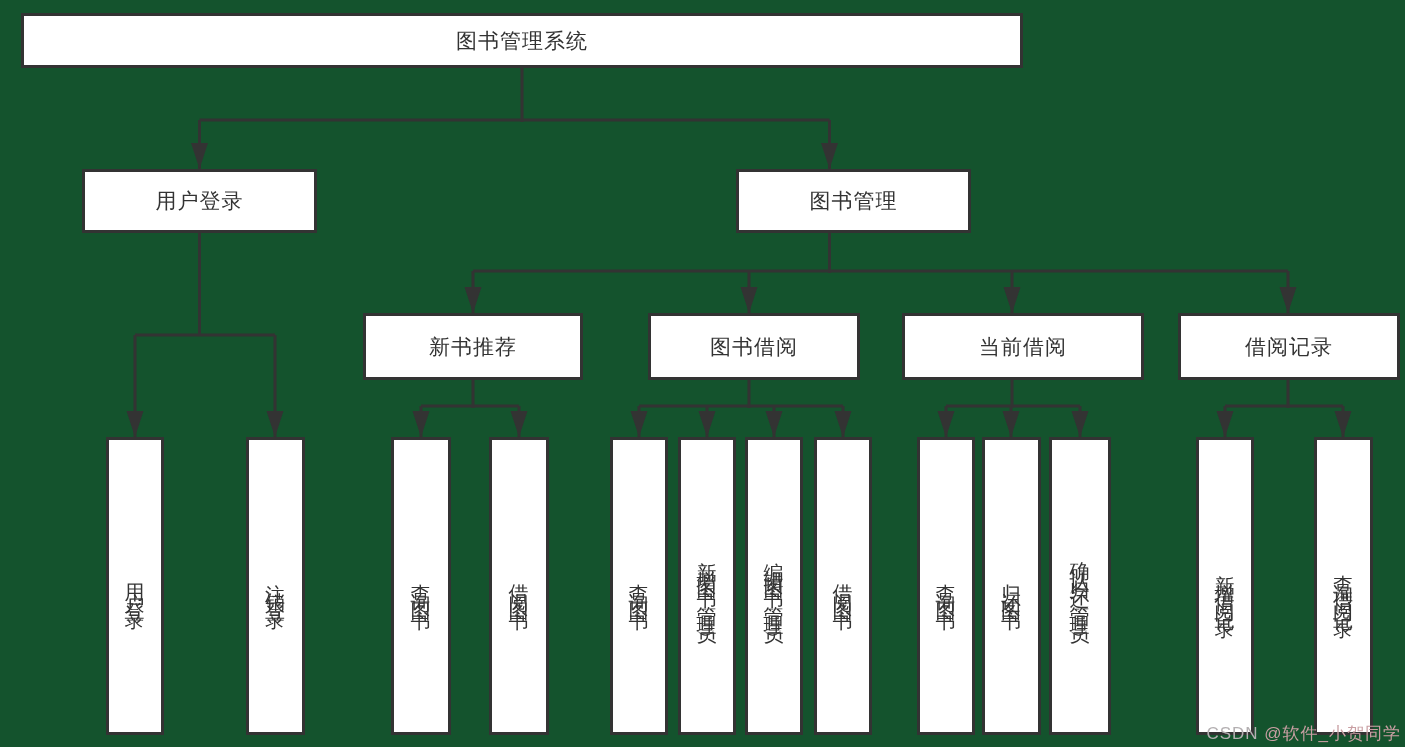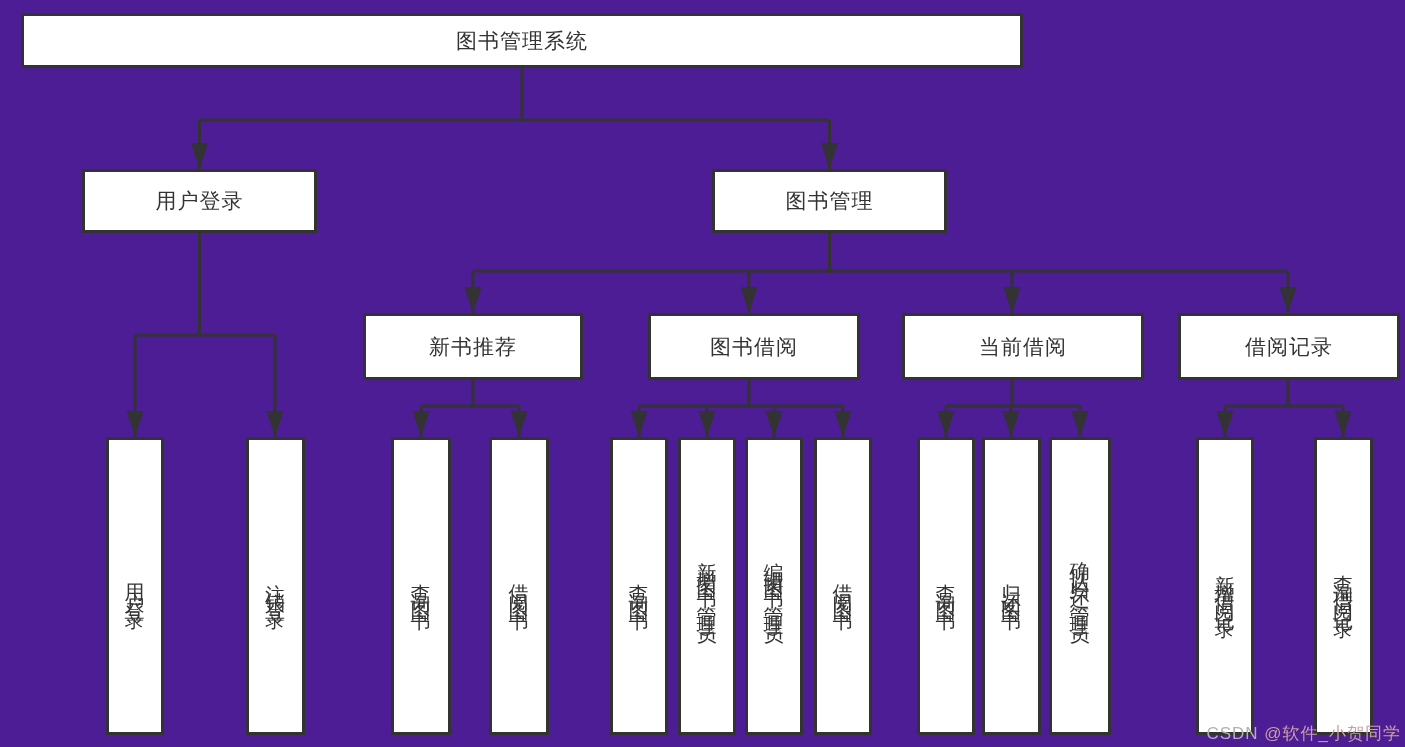--- a/index.html
+++ b/index.html
@@ -1,20 +1,20 @@
 <!DOCTYPE html>
 <html><head>
 <meta charset="utf-8">
 <style>
   html, body { margin: 0; padding: 0; background: #ffffff; }
   .stage {
     position: relative;
     width: 1405px;
     height: 747px;
-    background: #4c1d95;
+    background: #14532d;
     overflow: hidden;
     font-family: "Liberation Sans", "DejaVu Sans", sans-serif;
   }
   .connectors {
     position: absolute;
     left: 0; top: 0;
     width: 1405px; height: 747px;
     pointer-events: none;
   }
   .box {
@@ -70,21 +70,21 @@
          M126.5 411H143.5L135 437Z M266.5 411H283.5L275 437Z
          M412.5 411H429.5L421 437Z M510.5 411H527.5L519 437Z
          M630.5 411H647.5L639 437Z M698.5 411H715.5L707 437Z M765.5 411H782.5L774 437Z M834.5 411H851.5L843 437Z
          M937.5 411H954.5L946 437Z M1002.5 411H1019.5L1011 437Z M1071.5 411H1088.5L1080 437Z
          M1216.5 411H1233.5L1225 437Z M1334.5 411H1351.5L1343 437Z"></path>
   </svg>
 
   <div class="box h" style="left:21px;top:13px;width:1002px;height:55px">图书管理系统</div>
 
   <div class="box h" style="left:82px;top:169px;width:235px;height:64px">用户登录</div>
-  <div class="box h" style="left:712px;top:169px;width:235px;height:64px">图书管理</div>
+  <div class="box h" style="left:736px;top:169px;width:235px;height:64px">图书管理</div>
 
   <div class="box h" style="left:363px;top:313px;width:220px;height:67px">新书推荐</div>
   <div class="box h" style="left:648px;top:313px;width:212px;height:67px">图书借阅</div>
   <div class="box h" style="left:902px;top:313px;width:242px;height:67px">当前借阅</div>
   <div class="box h" style="left:1178px;top:313px;width:222px;height:67px">借阅记录</div>
 
   <div class="box v" style="left:106px;top:437px;width:58px;height:298px">用户登录</div>
   <div class="box v" style="left:246px;top:437px;width:59px;height:298px">注销登录</div>
 
   <div class="box v" style="left:391px;top:437px;width:60px;height:298px">查询图书</div>

